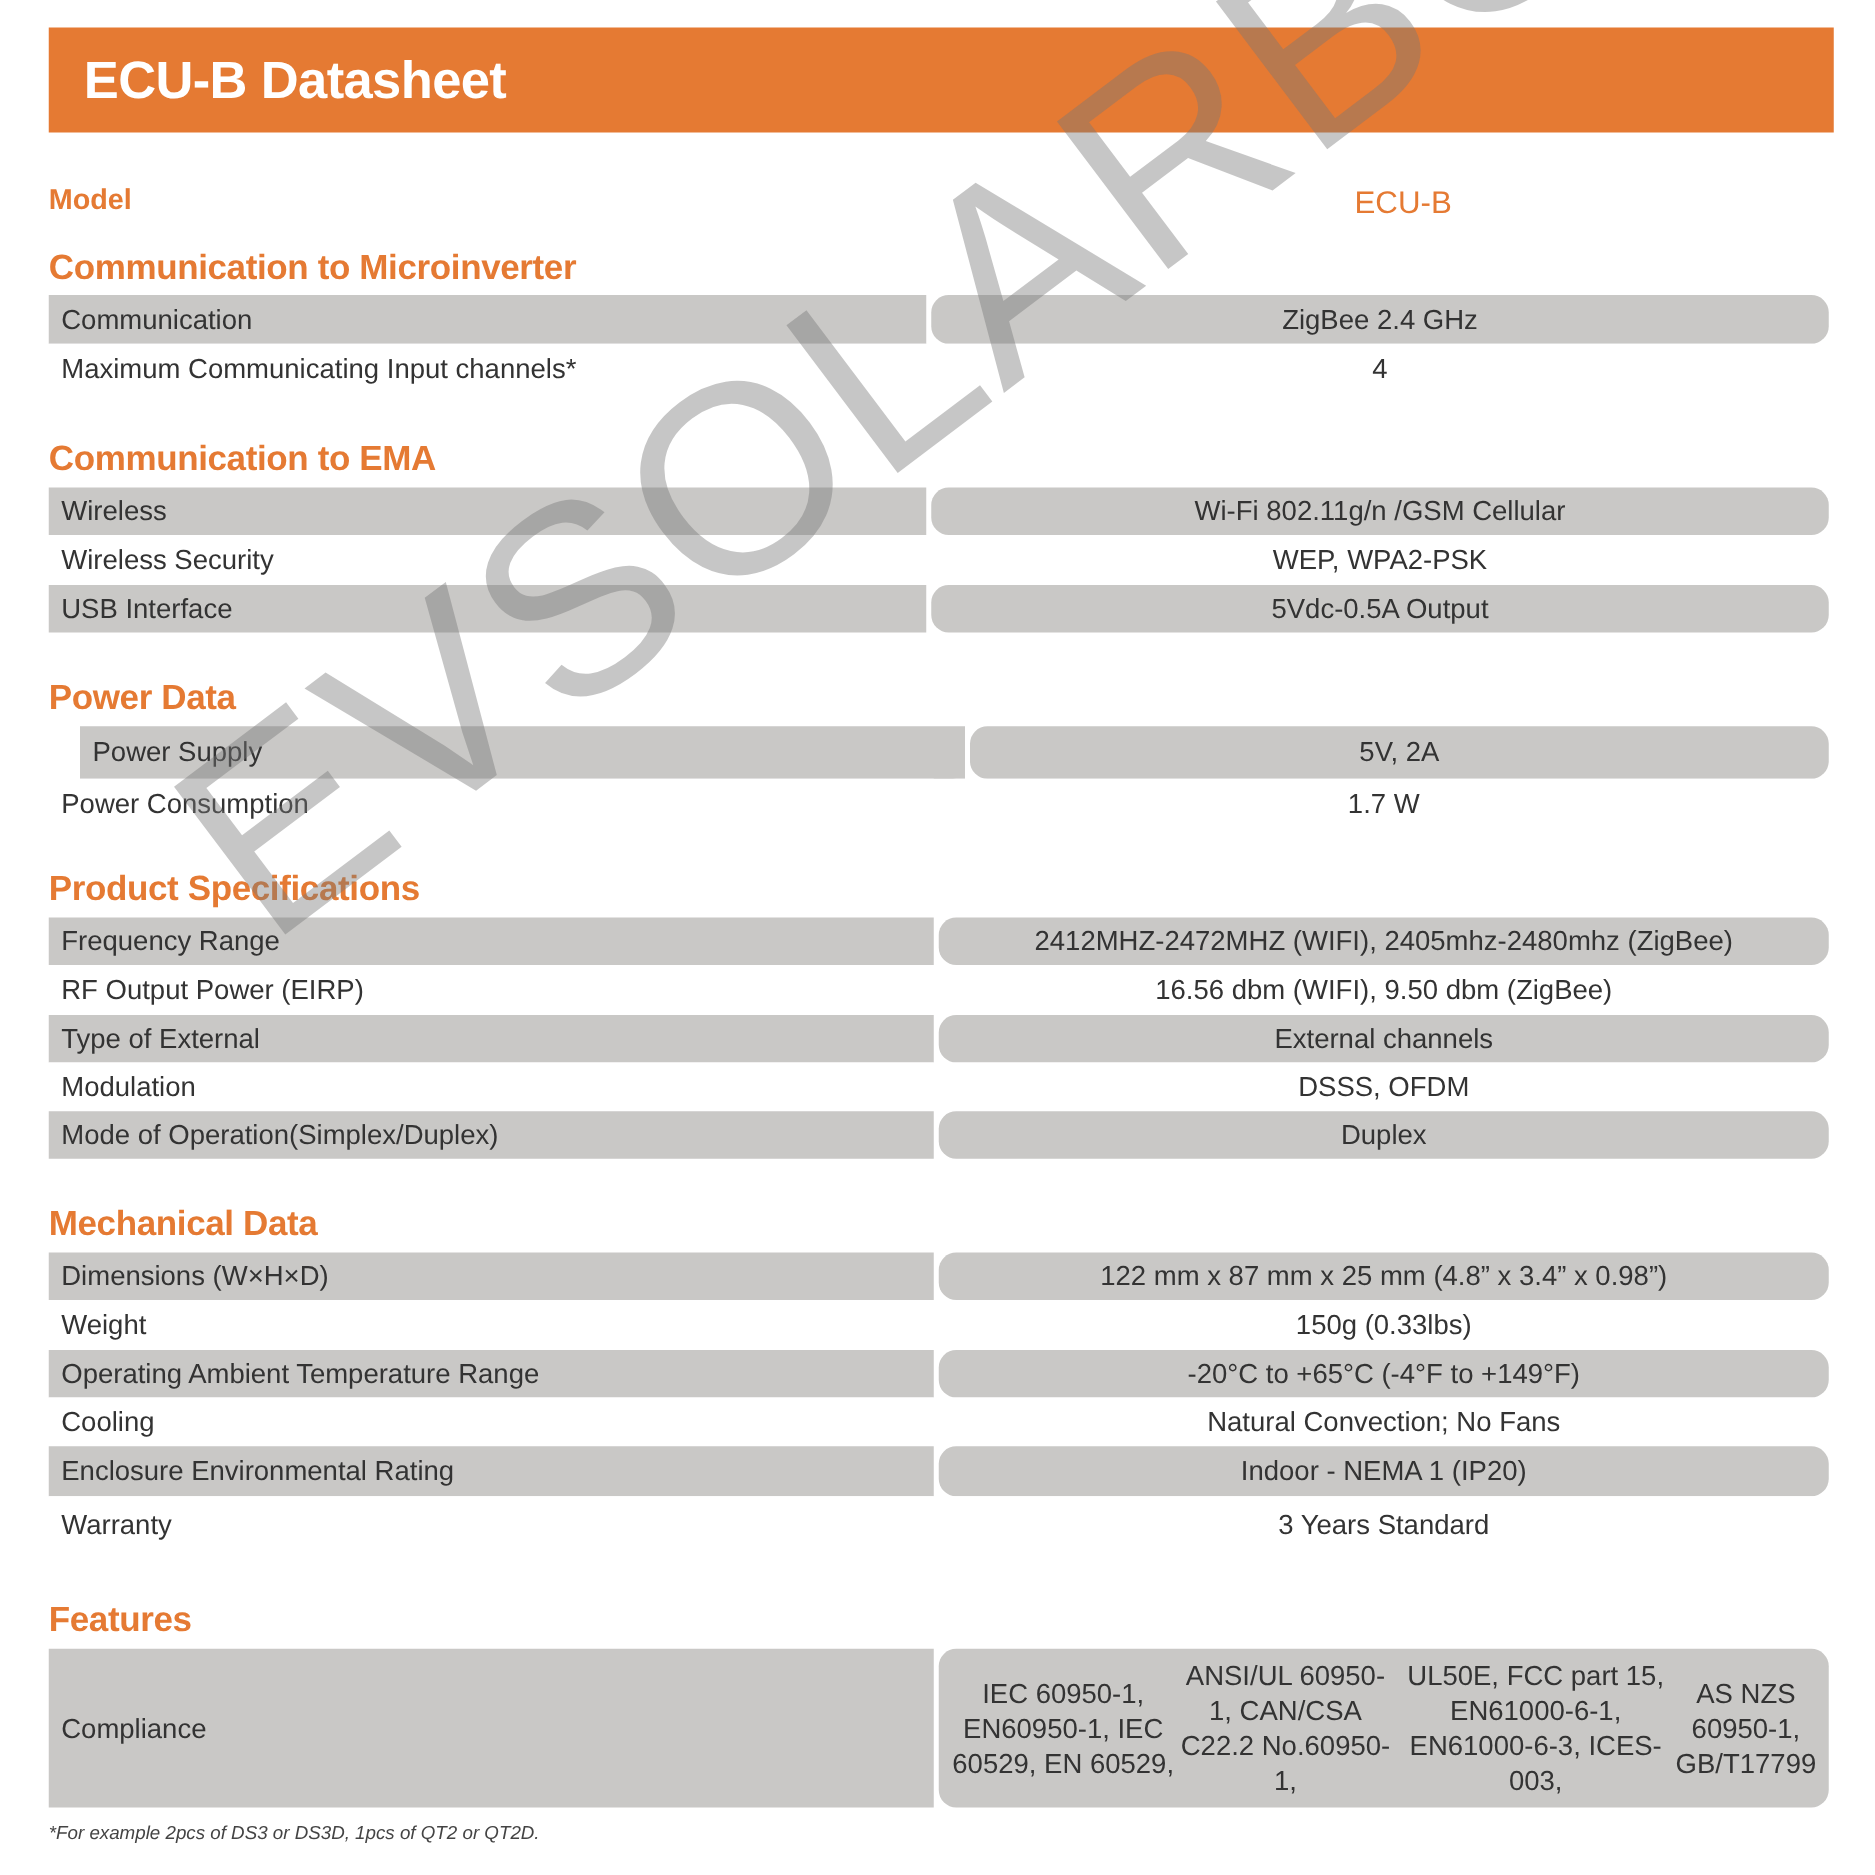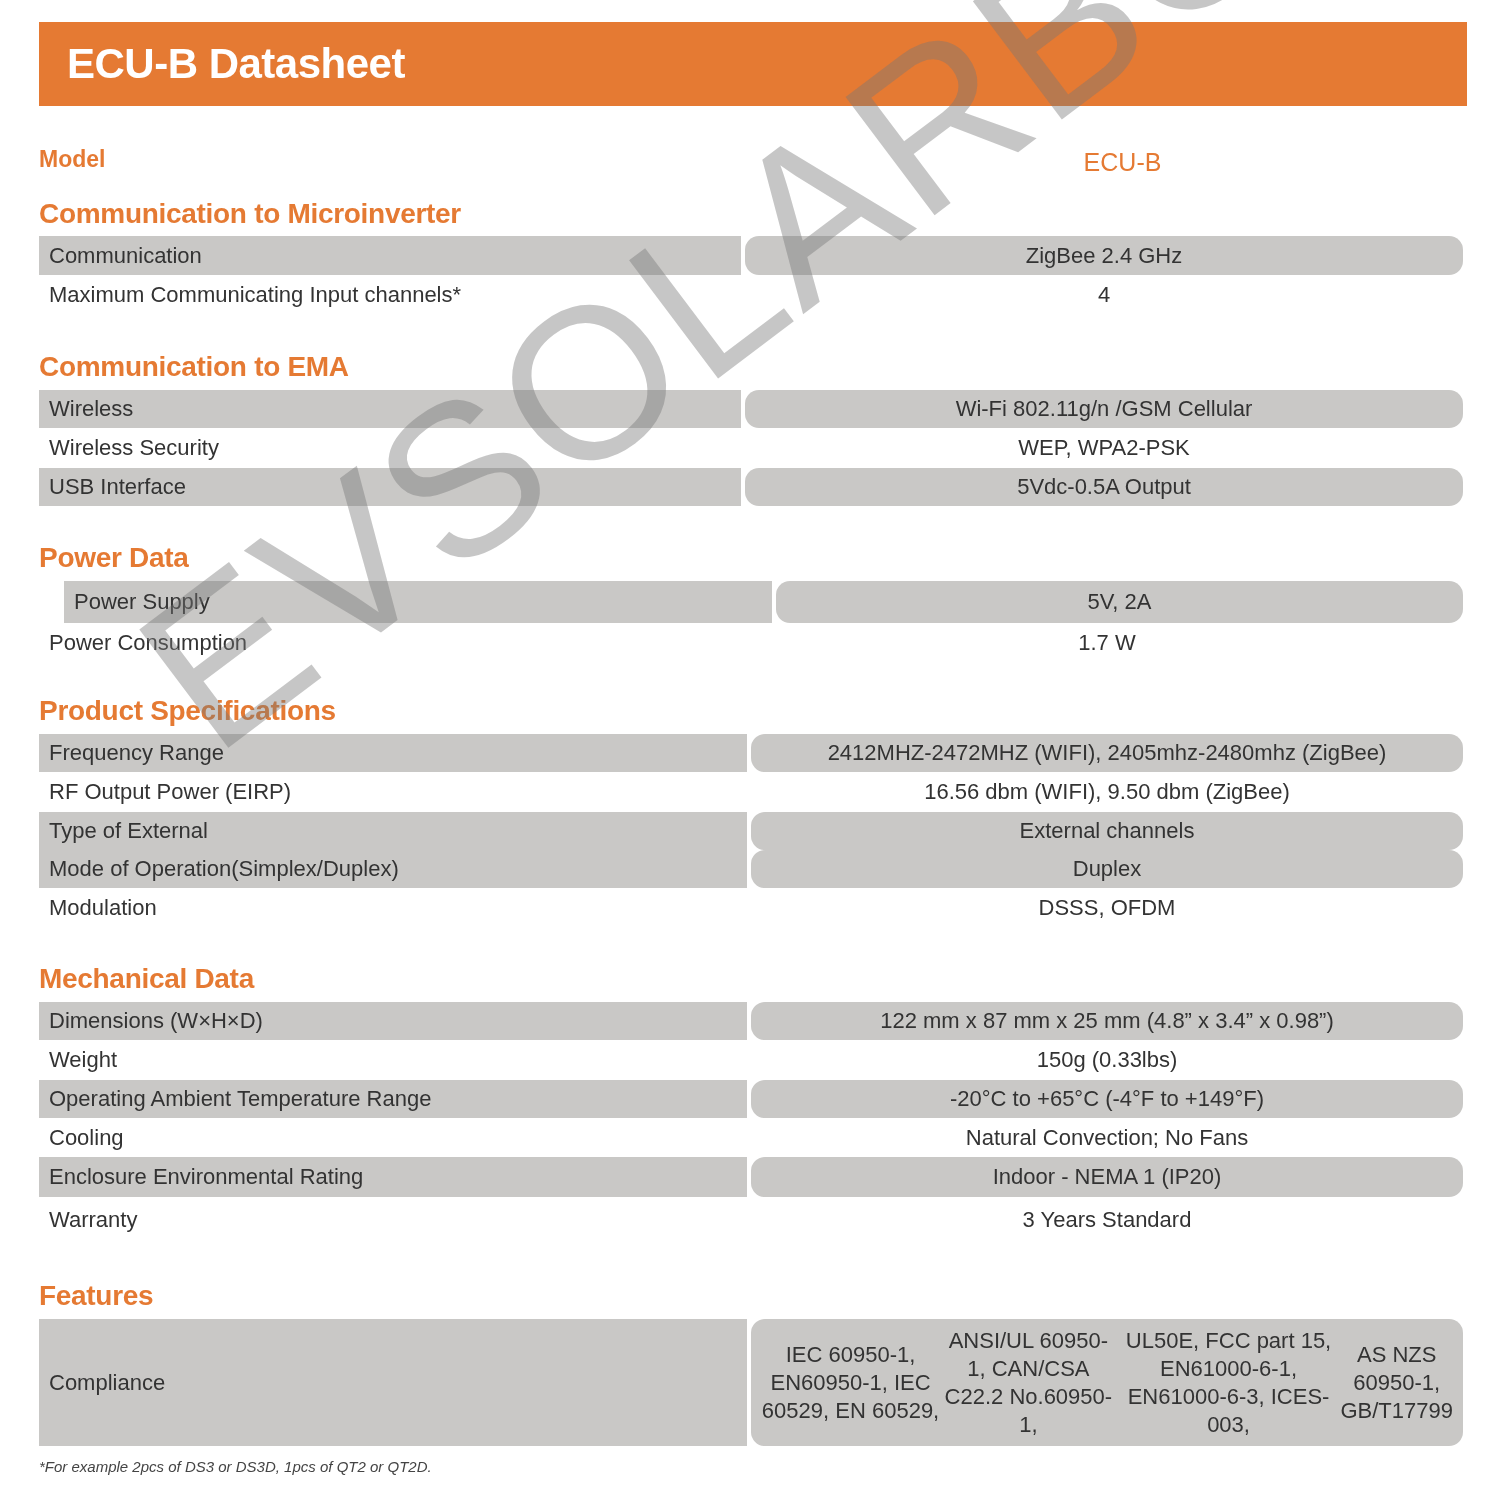--- a/index.html
+++ b/index.html
@@ -109,27 +109,27 @@
     <div class="cell-value">2412MHZ-2472MHZ (WIFI), 2405mhz-2480mhz (ZigBee)</div>
   </div>
   <div class="row plain" style="height:40px;">
     <div class="cell-label">RF Output Power (EIRP)</div>
     <div class="cell-value">16.56 dbm (WIFI), 9.50 dbm (ZigBee)</div>
   </div>
   <div class="row shaded" style="height:38px;">
     <div class="cell-label">Type of External</div>
     <div class="cell-value">External channels</div>
   </div>
+  <div class="row plain" style="height:39px;">
+    <div class="cell-label">Modulation</div>
+    <div class="cell-value">DSSS, OFDM</div>
+  </div>
   <div class="row shaded" style="height:38px;">
     <div class="cell-label">Mode of Operation(Simplex/Duplex)</div>
     <div class="cell-value">Duplex</div>
-  </div>
-  <div class="row plain" style="height:39px;">
-    <div class="cell-label">Modulation</div>
-    <div class="cell-value">DSSS, OFDM</div>
   </div>
 </div>
 
 <div class="section-title" style="top:963px;">Mechanical Data</div>
 <div class="table t-b" style="top:1002px;">
   <div class="row shaded" style="height:38px;">
     <div class="cell-label">Dimensions (W×H×D)</div>
     <div class="cell-value">122 mm x 87 mm x 25 mm (4.8” x 3.4” x 0.98”)</div>
   </div>
   <div class="row plain" style="height:40px;">

